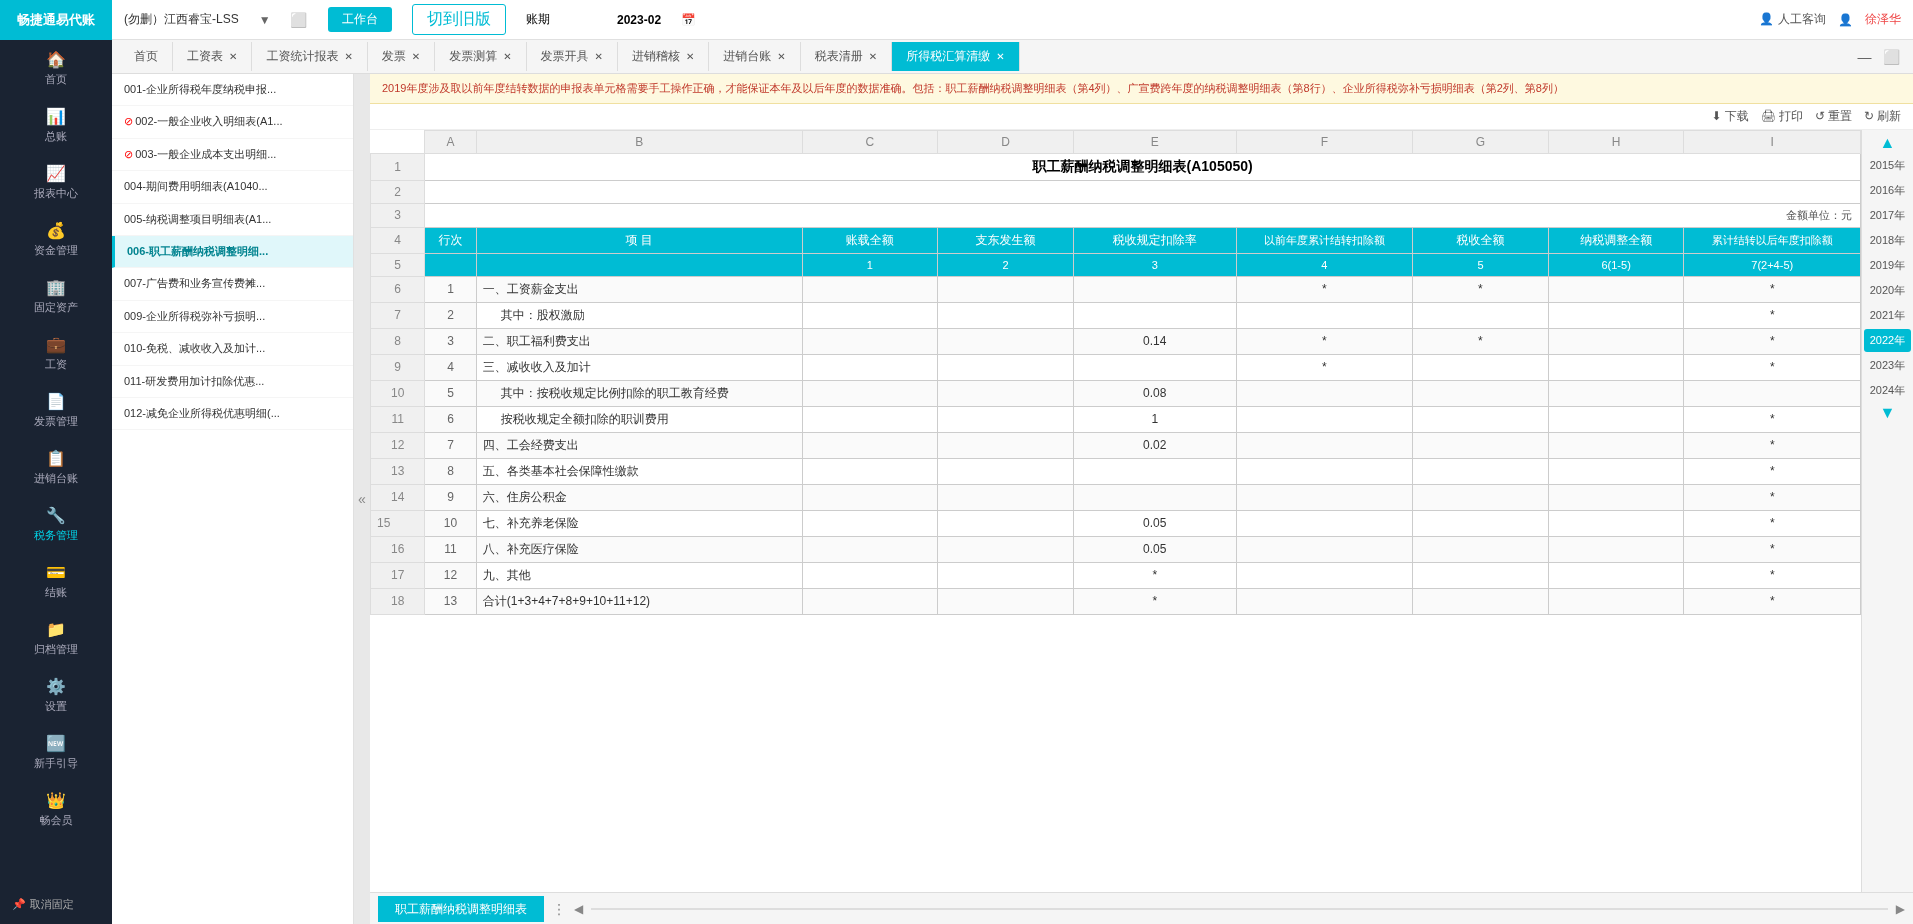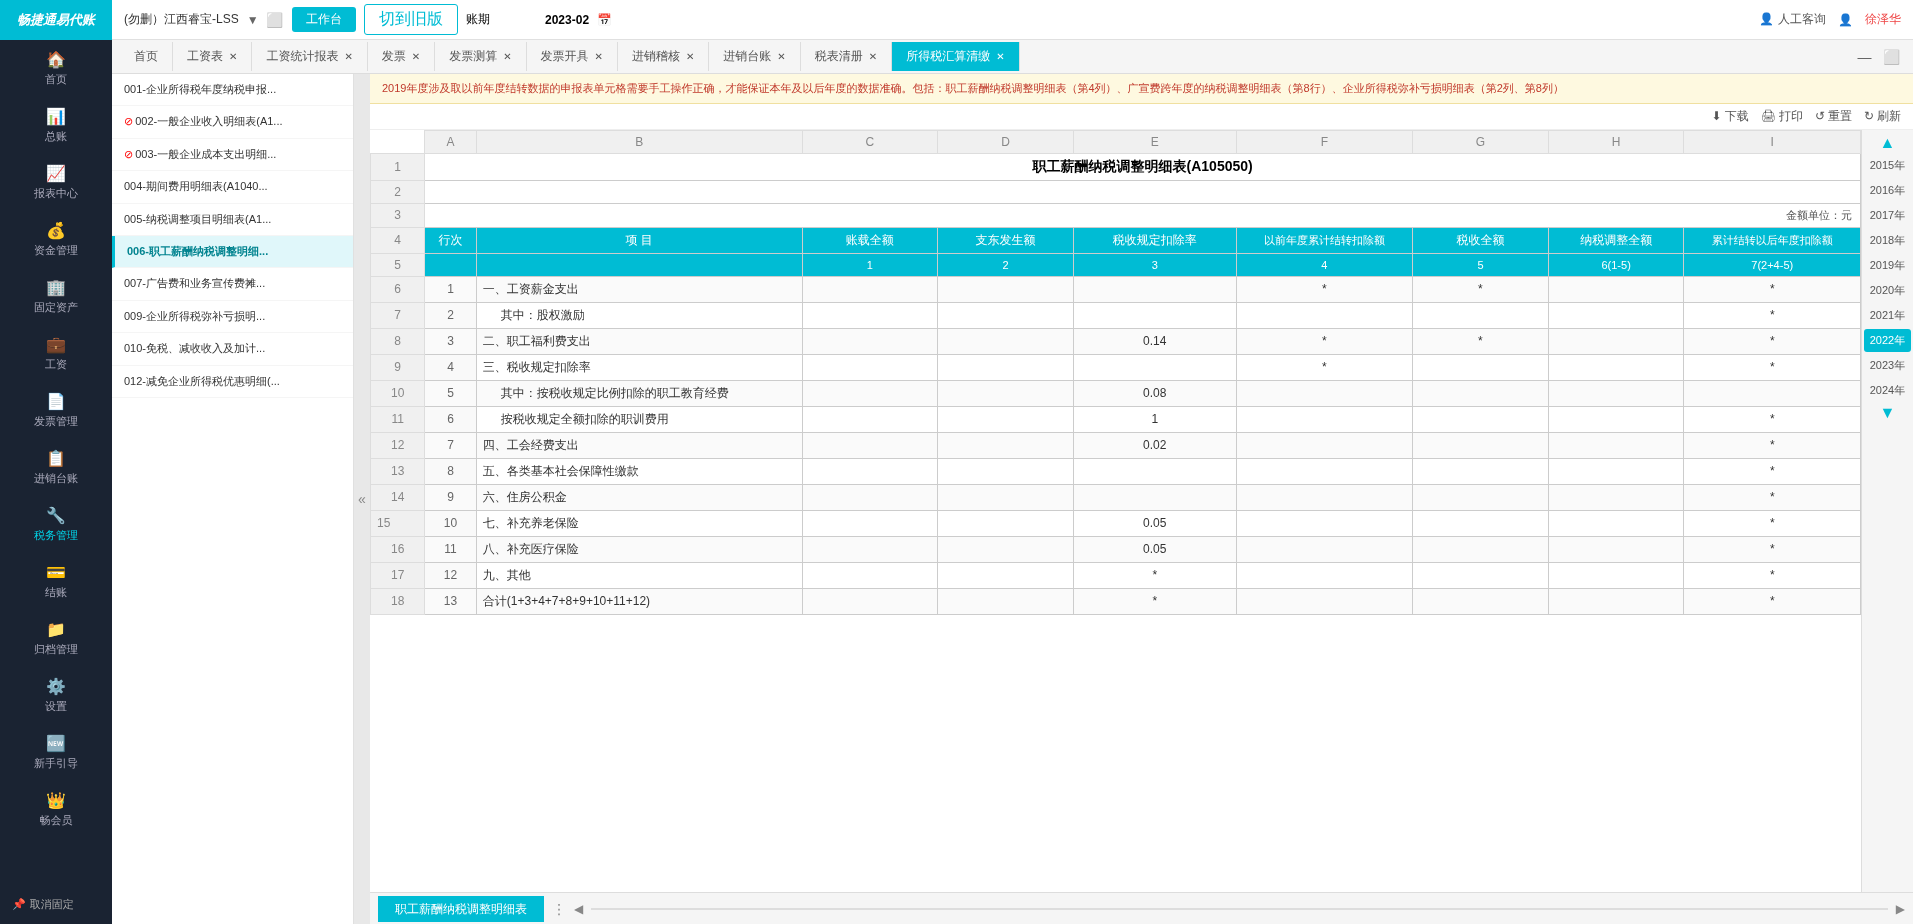--- a/index.html
+++ b/index.html
@@ -1,31 +1,31 @@
 <!DOCTYPE html>
 <html><head>
   <meta charset="utf-8">
   <style>
     * { box-sizing: border-box; margin: 0; padding: 0; }
     body { font-family: 'Microsoft YaHei', Arial, sans-serif; font-size: 12px; background: #f0f2f5; display: flex; height: 924px; overflow: hidden; }
 
     
     .sidebar { width: 112px; background: #1a2332; color: #ccc; display: flex; flex-direction: column; height: 100%; flex-shrink: 0; }
-    .sidebar-logo { background: #00bcd4; color: white; padding: 10px 8px; font-size: 13px; font-weight: bold; text-align: left; height: 40px; display: flex; align-items: center; justify-content: center; font-style: italic; }
+    .sidebar-logo { background: #00bcd4; color: white; padding: 10px 8px; font-size: 13px; font-weight: bold; text-align: left; height: 40px; display: flex; align-items: center; justify-content: center; }
     .sidebar-item { display: flex; flex-direction: column; align-items: center; padding: 10px 4px; cursor: pointer; color: #aab; font-size: 11px; gap: 3px; }
     .sidebar-item.active { color: #00d4e8; }
     .sidebar-item .icon { font-size: 16px; }
     .sidebar-footer { margin-top: auto; padding: 8px; display: flex; flex-direction: column; gap: 4px; }
     .sidebar-footer-item { display: flex; align-items: center; gap: 4px; color: #aaa; font-size: 11px; cursor: pointer; padding: 4px; }
 
     
     .main { flex: 1; display: flex; flex-direction: column; overflow: hidden; }
 
     
-    .topbar { background: white; height: 40px; display: flex; align-items: center; padding: 0 12px; border-bottom: 1px solid #e0e0e0; gap: 8px; }
+    .topbar { background: white; height: 40px; display: flex; align-items: center; padding: 0 12px; border-bottom: 1px solid #e0e0e0; gap: 20px; }
     .topbar-btn { background: #00bcd4; color: white; border: none; padding: 4px 14px; border-radius: 3px; cursor: pointer; font-size: 12px; }
     .topbar-btn-outline { background: white; color: #00bcd4; border: 1px solid #00bcd4; padding: 4px 14px; border-radius: 3px; cursor: pointer; font-size: 16px; }
     .topbar-right { margin-left: auto; display: flex; align-items: center; gap: 12px; font-size: 12px; color: #555; }
 
     
     .tabs { background: #f5f5f5; border-bottom: 1px solid #ddd; display: flex; align-items: center; padding: 0 8px; height: 34px; overflow: hidden; }
     .tab { padding: 6px 14px; cursor: pointer; font-size: 12px; color: #555; border-right: 1px solid #ddd; display: flex; align-items: center; gap: 4px; white-space: nowrap; }
     .tab.active { background: #00bcd4; color: white; }
     .tab-close { font-size: 10px; color: inherit; margin-left: 2px; }
     .tabs-actions { margin-left: auto; display: flex; gap: 4px; }
@@ -188,20 +188,21 @@
     <div class="left-panel">
       <div class="left-panel-item">001-企业所得税年度纳税申报...</div>
       <div class="left-panel-item"><span class="error-dot">⊘</span>002-一般企业收入明细表(A1...</div>
       <div class="left-panel-item"><span class="error-dot">⊘</span>003-一般企业成本支出明细...</div>
       <div class="left-panel-item">004-期间费用明细表(A1040...</div>
       <div class="left-panel-item">005-纳税调整项目明细表(A1...</div>
       <div class="left-panel-item active">006-职工薪酬纳税调整明细...</div>
       <div class="left-panel-item">007-广告费和业务宣传费摊...</div>
       <div class="left-panel-item">009-企业所得税弥补亏损明...</div>
       <div class="left-panel-item">010-免税、减收收入及加计...</div>
+      <div class="left-panel-item">011-研发费用加计扣除优惠...</div>
       <div class="left-panel-item">012-减免企业所得税优惠明细(...</div>
     </div>
 
     <div class="collapse-btn">«</div>
 
     <div class="sheet-area">
 
       <div class="sheet-toolbar">
         <span>2019年度涉及取以前年度结转数据的申报表单元格需要手工操作正确，才能保证本年及以后年度的数据准确。包括：职工薪酬纳税调整明细表（第4列）、广宣费跨年度的纳税调整明细表（第8行）、企业所得税弥补亏损明细表（第2列、第8列）</span>
       </div>
@@ -329,21 +330,21 @@
                 <td class="data-cell"></td>
                 <td class="data-cell">0.14</td>
                 <td class="data-cell">*</td>
                 <td class="data-cell">*</td>
                 <td class="data-cell"></td>
                 <td class="data-cell">*</td>
               </tr>
               <tr>
                 <td style="text-align:center;color:#888;background:#f0f0f0;border:1px solid #ddd;">9</td>
                 <td class="row-num">4</td>
-                <td class="item-name">三、税收规定扣除率</td>
+                <td class="item-name">三、减收收入及加计</td>
                 <td class="data-cell"></td>
                 <td class="data-cell"></td>
                 <td class="data-cell"></td>
                 <td class="data-cell">*</td>
                 <td class="data-cell"></td>
                 <td class="data-cell"></td>
                 <td class="data-cell">*</td>
               </tr>
               <tr>
                 <td style="text-align:center;color:#888;background:#f0f0f0;border:1px solid #ddd;">10</td>

